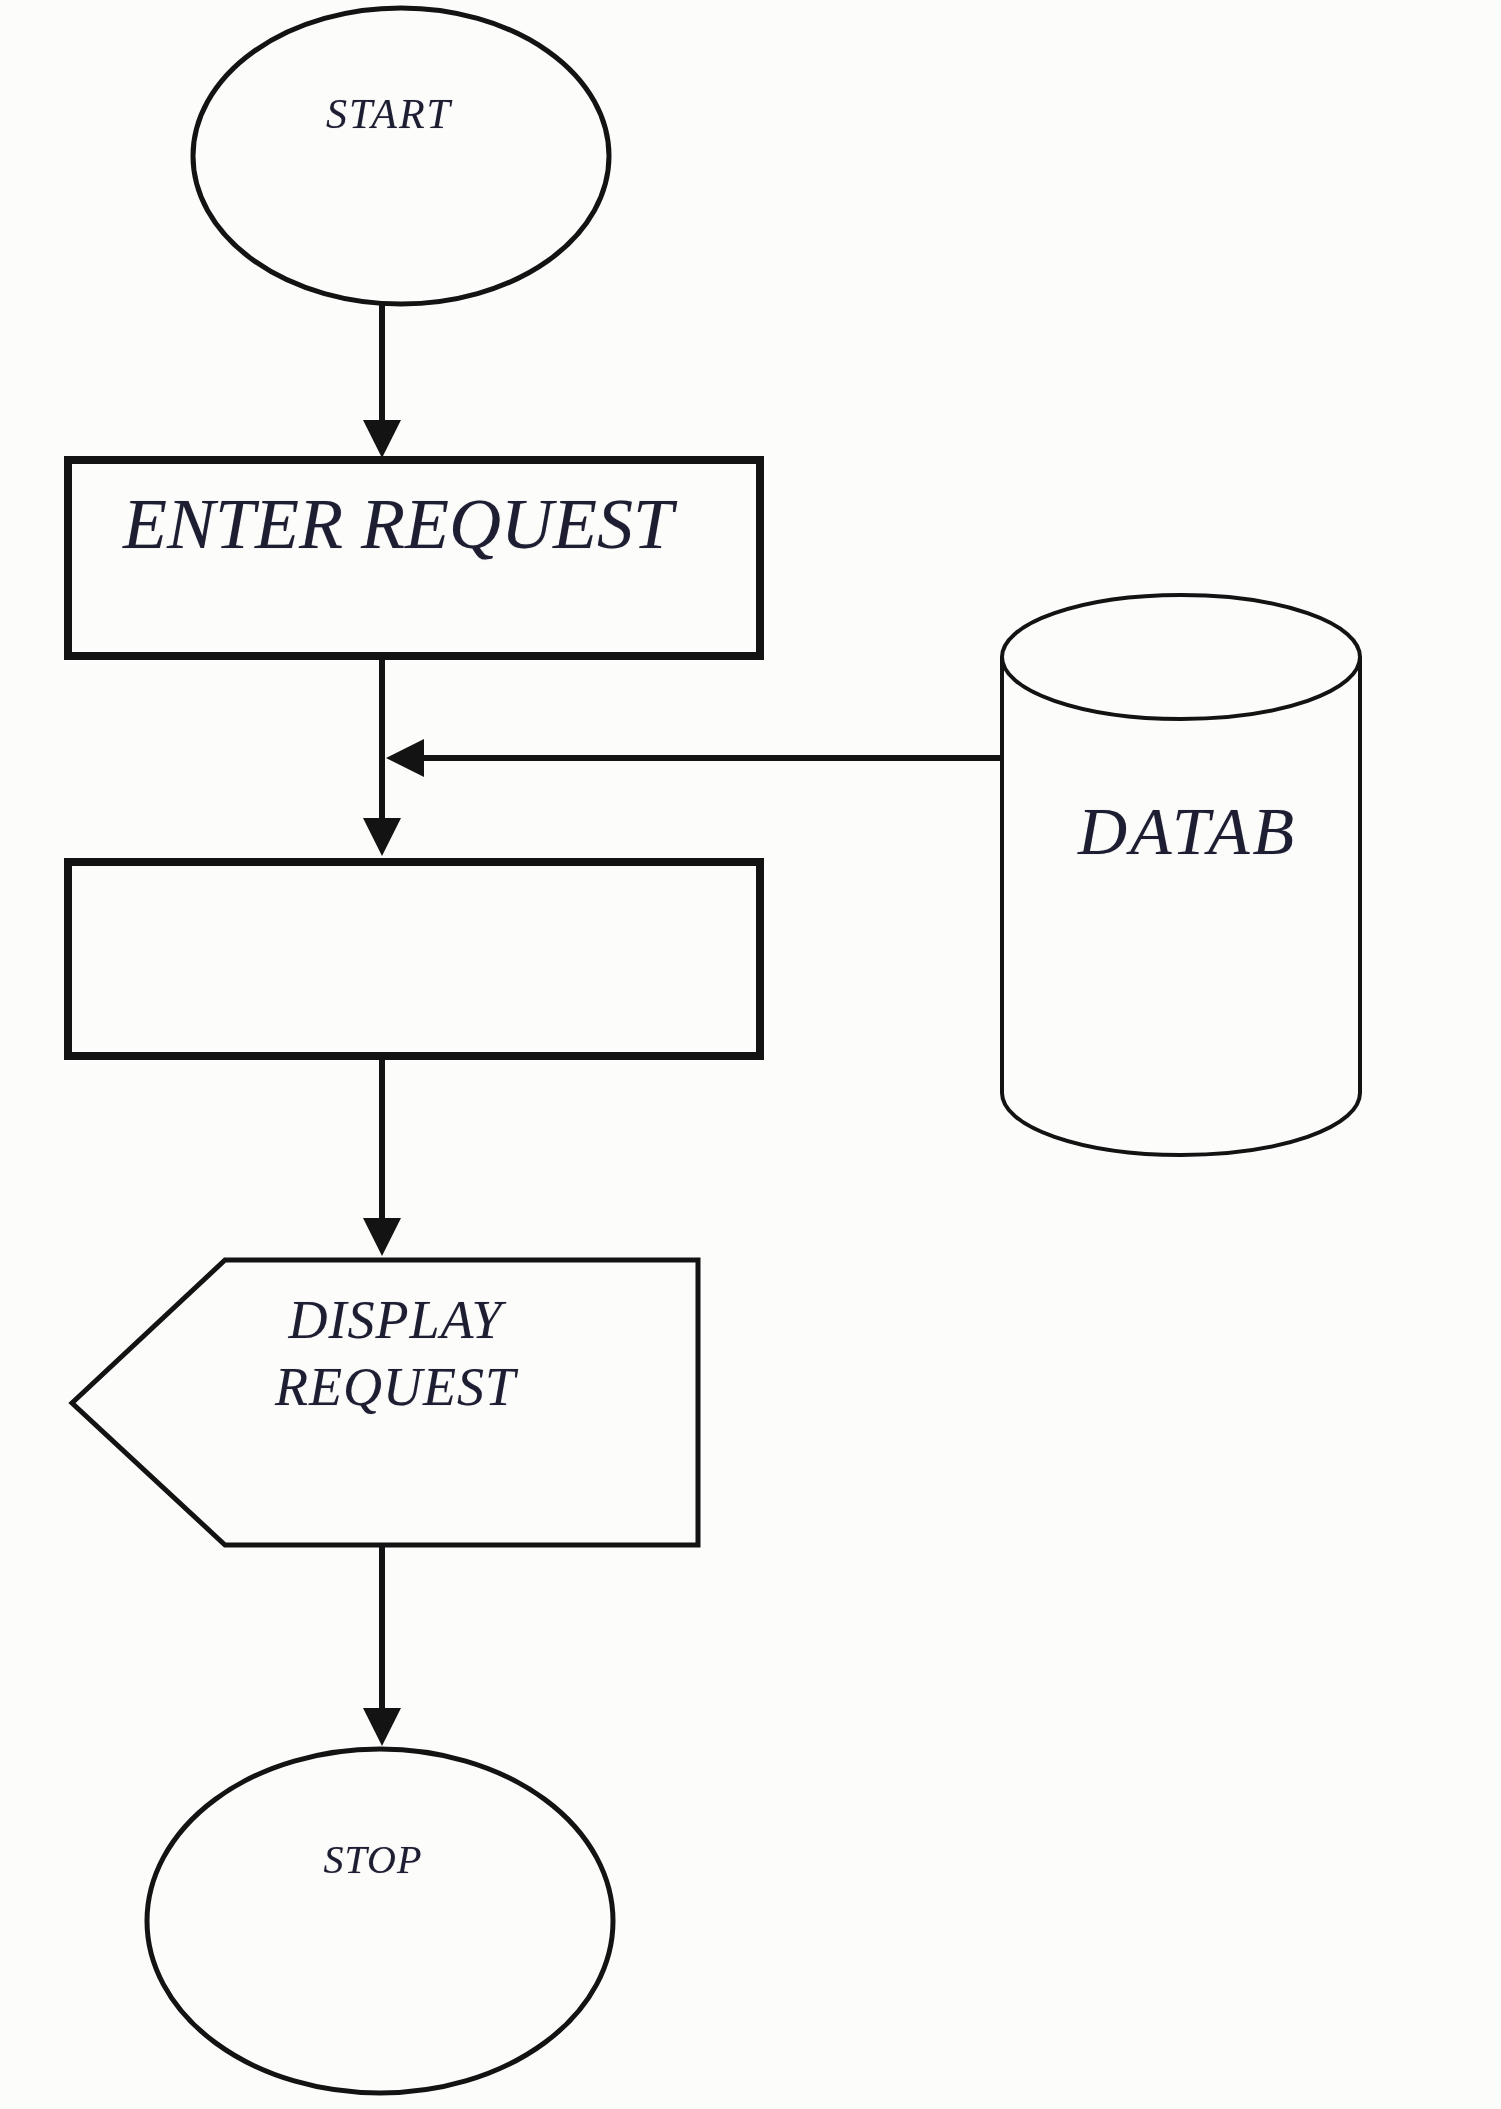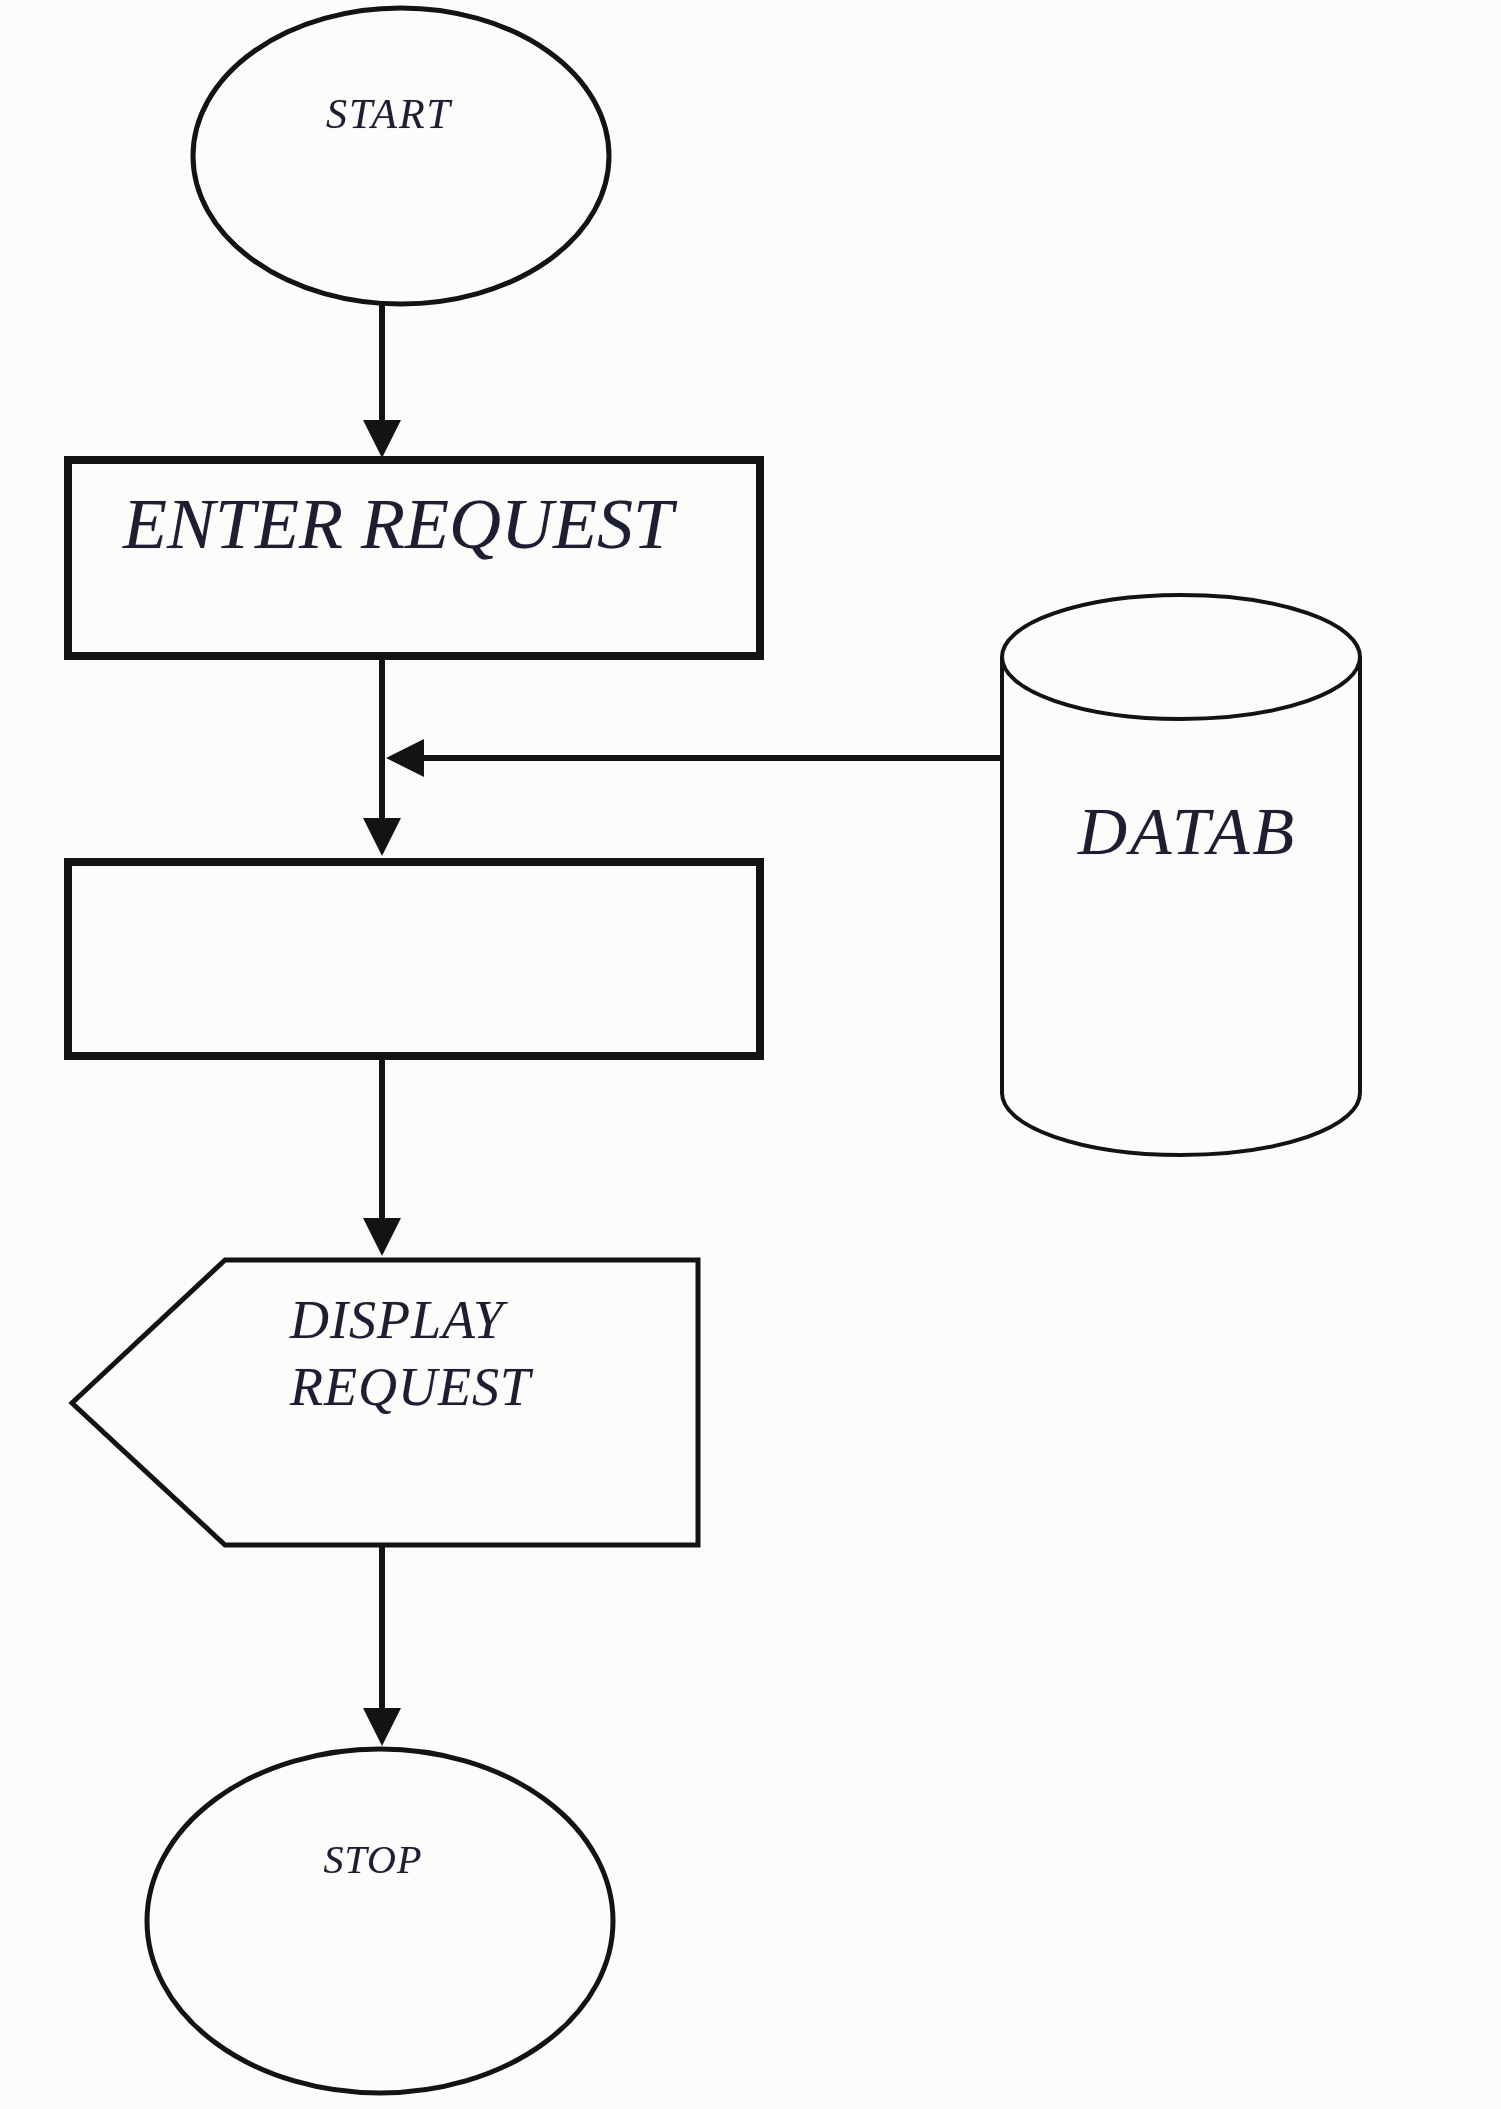--- a/index.html
+++ b/index.html
@@ -28,21 +28,21 @@
     position:absolute;
     color:var(--text-color);
     white-space:nowrap;
     text-shadow:0 0 1px rgba(25,25,50,.35);
   }
   .label.centered{transform:translate(-50%,-50%);}
   .label-start{left:389px;top:114px;font-size:42px;letter-spacing:2px;}
   .label-enter{left:398px;top:524px;font-size:72px;}
   .label-process{left:405px;top:926px;font-size:62px;}
   .label-database{left:1043px;top:786px;font-size:68px;line-height:90px;letter-spacing:3px;margin-left:35px;}
-  .label-display{left:290px;top:1287px;font-size:54px;line-height:67px;letter-spacing:1px;}
+  .label-display{left:275px;top:1287px;font-size:54px;line-height:67px;letter-spacing:1px;text-align:center;}
   .label-stop{left:373px;top:1859px;font-size:40px;letter-spacing:1px;}
   .label .line{display:block;}
 </style>
 </head>
 <body>
 
 <div class="canvas">
 
   <svg class="diagram-svg" viewBox="0 0 1501 2109">
 

